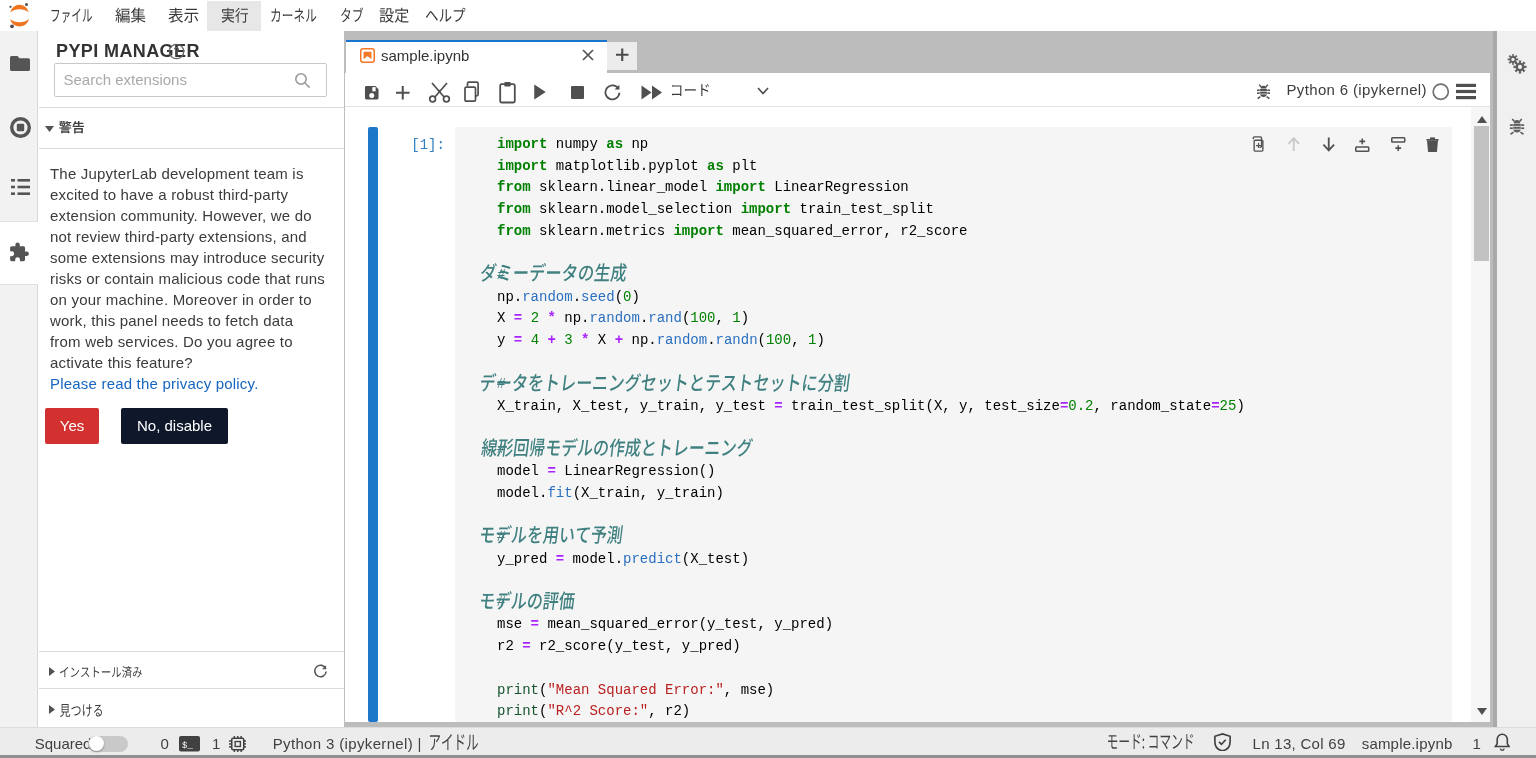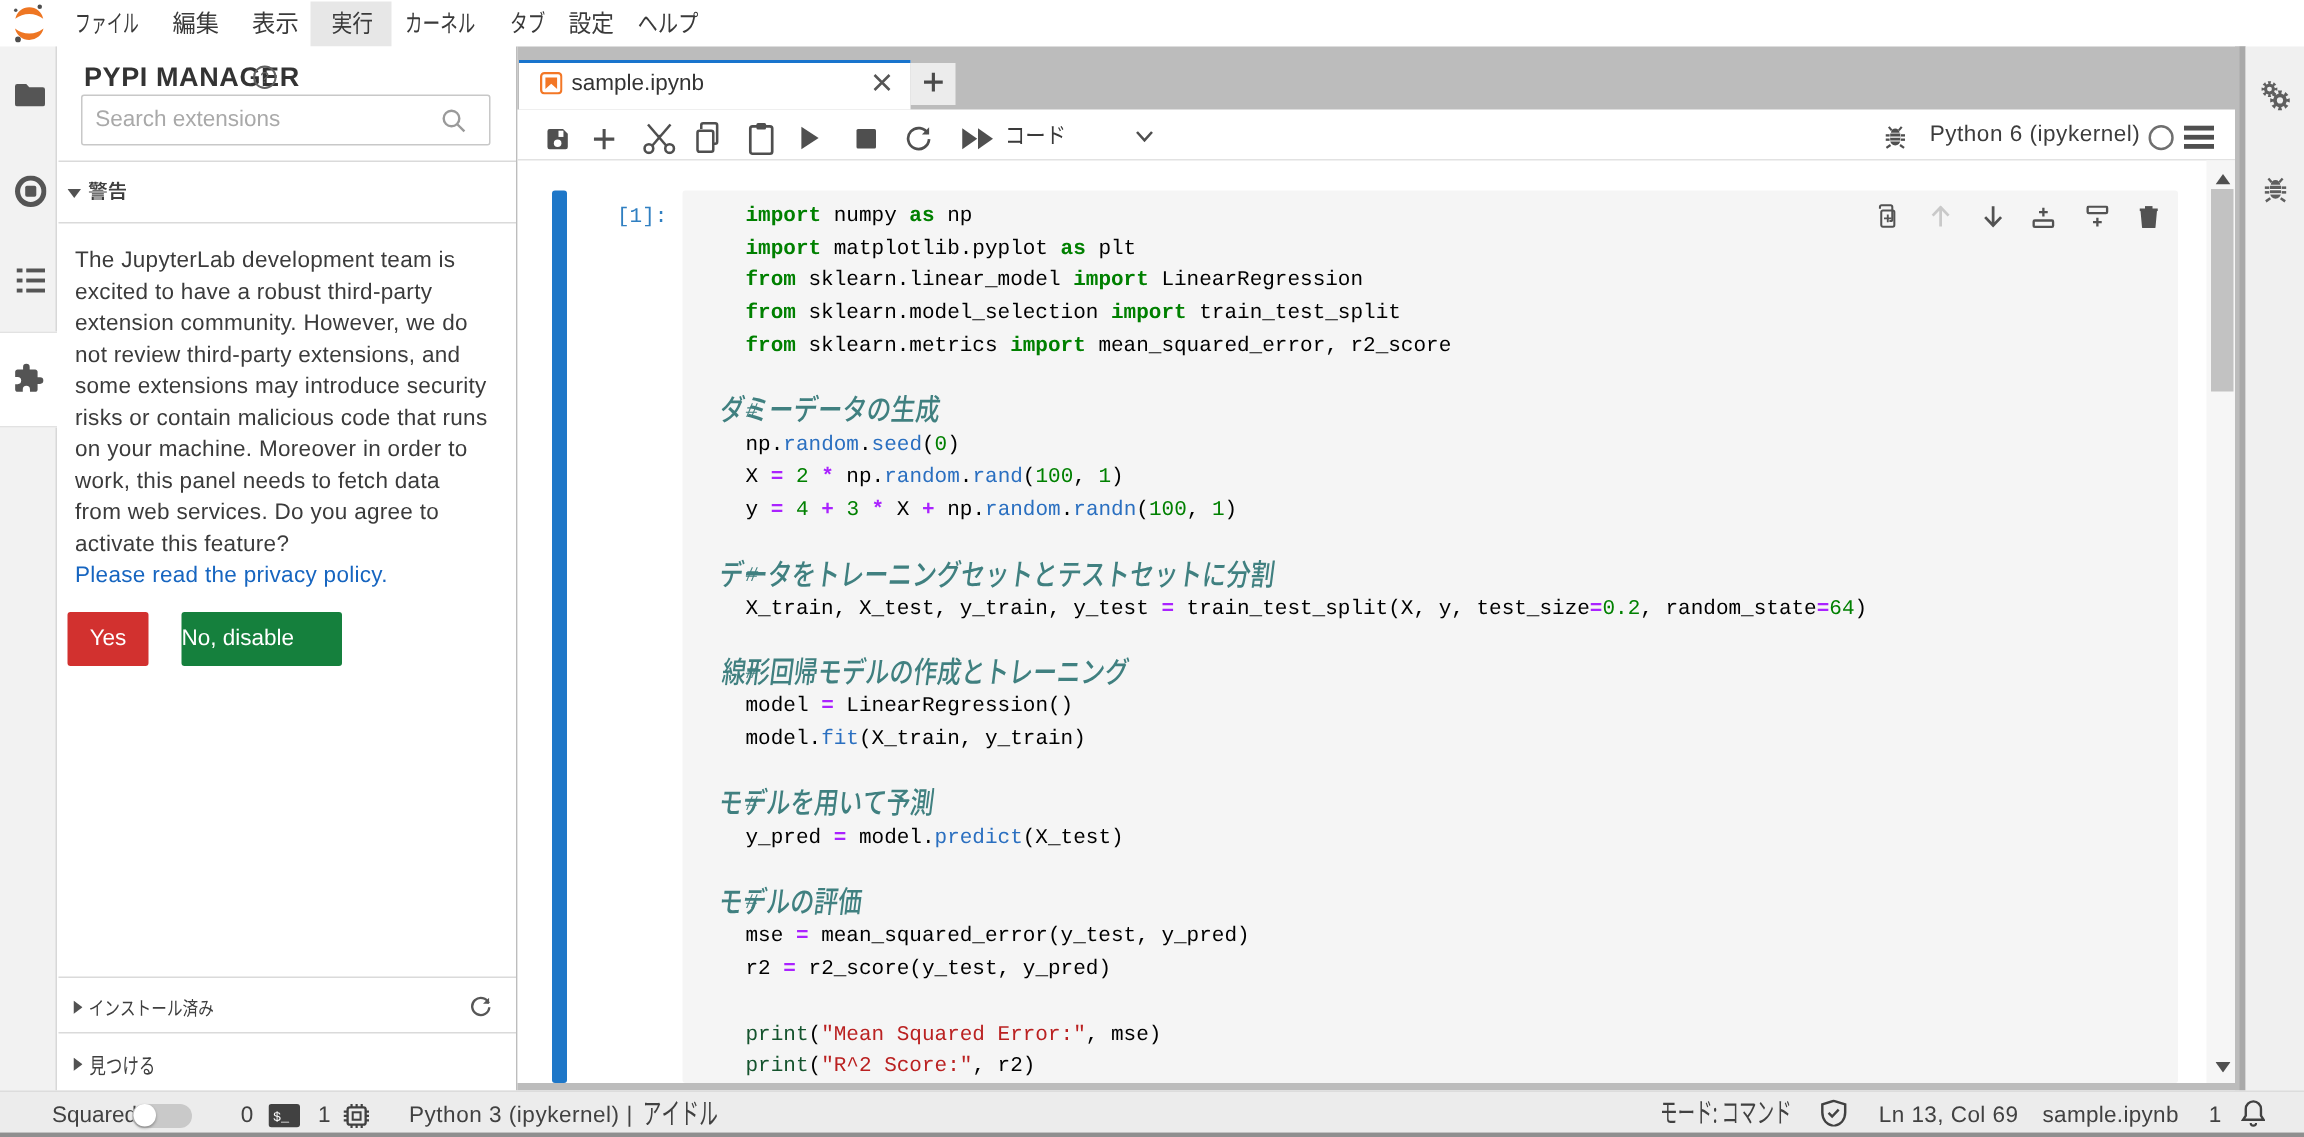--- a/index.html
+++ b/index.html
@@ -83,21 +83,21 @@
 <div class="abs" style="left:39px;top:107px;width:305px;height:1px;background:#dadada;"></div>
 <svg class="abs" style="left:45px;top:126.3px" width="9" height="6" viewBox="0 0 9 6">
     <path d="M0 0 h9 l-4.5 6 z" fill="#525252"></path>
   </svg>
 <svg style="position:absolute;left:59px;top:121.3px;" width="25.2" height="12.4" viewBox="26 -849 1917 941" preserveAspectRatio="none">
     <path d="M233 12H761V67H233ZM198 -175H805V-124H198ZM198 -256H805V-205H198ZM44 -346H957V-287H44ZM226 -426H777V-375H226ZM188 -95H814V87H708V-40H289V87H188ZM51 -807H529V-744H51ZM159 -844H248V-713H159ZM335 -844H425V-713H335ZM622 -775H954V-704H622ZM143 -693H430V-637H143ZM620 -849 705 -830Q680 -761 638 -701Q596 -641 547 -601Q540 -608 528 -619Q515 -629 502 -639Q488 -648 478 -654Q526 -689 563 -741Q600 -792 620 -849ZM797 -737 886 -729Q864 -648 816 -591Q768 -535 700 -498Q632 -461 546 -437Q543 -446 534 -459Q525 -472 515 -486Q505 -499 497 -507Q575 -524 637 -553Q699 -582 740 -627Q782 -672 797 -737ZM650 -714Q690 -633 774 -577Q859 -521 974 -499Q960 -485 944 -463Q928 -441 919 -423Q796 -453 709 -523Q622 -592 575 -695ZM111 -609H341V-467H111V-518H270V-558H111ZM402 -693H491Q491 -693 491 -681Q491 -670 489 -661Q486 -600 482 -560Q477 -520 472 -498Q466 -475 456 -464Q446 -452 434 -447Q421 -441 406 -440Q393 -438 374 -438Q354 -437 332 -438Q331 -454 326 -474Q321 -493 313 -507Q329 -505 341 -505Q353 -504 360 -504Q373 -504 380 -513Q387 -522 392 -559Q397 -595 402 -680ZM132 -725 211 -712Q191 -668 160 -630Q129 -591 81 -557Q73 -570 56 -587Q39 -603 26 -611Q65 -635 91 -665Q118 -695 132 -725ZM111 -609H180V-484H111Z M1059 -488H1943V-388H1059ZM1224 -713H1878V-615H1224ZM1233 -59H1780V41H1233ZM1468 -847H1581V-428H1468ZM1176 -308H1841V89H1726V-210H1286V92H1176ZM1229 -843 1336 -816Q1316 -755 1286 -696Q1257 -637 1223 -586Q1190 -534 1155 -495Q1144 -504 1126 -515Q1108 -526 1090 -536Q1071 -547 1057 -553Q1112 -604 1157 -683Q1202 -761 1229 -843Z" fill="#3f3f3f"></path>
   </svg>
 <div class="abs" style="left:39px;top:148px;width:305px;height:1px;background:#dadada;"></div>
 <div class="abs" style="left:50px;top:163px;width:292px;font-size:15px;line-height:21px;letter-spacing:0.2px;color:#3b3b3b;">The JupyterLab development team is<br>excited to have a robust third-party<br>extension community. However, we do<br>not review third-party extensions, and<br>some extensions may introduce security<br>risks or contain malicious code that runs<br>on your machine. Moreover in order to<br>work, this panel needs to fetch data<br>from web services. Do you agree to<br>activate this feature?<br><span style="color:#1665c0;">Please read the privacy policy.</span></div>
 <div class="abs" style="left:45px;top:408px;width:54px;height:36px;background:#d2312f;border-radius:2px;color:#fff;font-size:15px;text-align:center;line-height:36px;">Yes</div>
-<div class="abs" style="left:121px;top:408px;width:107px;height:36px;background:#15803d;border-radius:2px;color:#fff;font-size:15px;line-height:36px;">No, disable</div>
+<div class="abs" style="left:121px;top:408px;width:107px;height:36px;background:#0f172a;border-radius:2px;color:#fff;font-size:15px;text-align:center;line-height:36px;">No, disable</div>
 <div class="abs" style="left:39px;top:651px;width:305px;height:1px;background:#dadada;"></div>
 <svg class="abs" style="left:49px;top:666.5px" width="6" height="9" viewBox="0 0 6 9">
     <path d="M0 0 v9 l6 -4.5 z" fill="#525252"></path>
   </svg>
 <svg style="position:absolute;left:60px;top:665.5px;" width="82.0" height="12.0" viewBox="86 -840 7862 930" preserveAspectRatio="none">
     <path d="M86 -361Q216 -396 328 -446Q440 -496 523 -548Q575 -581 625 -619Q674 -658 718 -700Q762 -742 796 -783L863 -721Q821 -676 772 -633Q723 -590 668 -551Q614 -511 555 -474Q500 -441 431 -406Q362 -371 284 -340Q206 -309 126 -283ZM507 -506 593 -532V-76Q593 -57 593 -36Q594 -15 595 3Q597 21 599 31H501Q502 21 504 3Q505 -15 506 -36Q507 -57 507 -76Z M1227 -733Q1254 -715 1289 -688Q1324 -662 1360 -632Q1397 -603 1429 -575Q1461 -547 1482 -526L1419 -463Q1400 -482 1370 -510Q1340 -538 1304 -568Q1268 -599 1233 -626Q1198 -654 1170 -672ZM1141 -63Q1229 -76 1301 -99Q1374 -122 1434 -151Q1494 -180 1541 -209Q1618 -257 1683 -320Q1748 -382 1797 -449Q1846 -516 1875 -577L1923 -492Q1889 -430 1839 -366Q1789 -302 1726 -243Q1663 -184 1587 -136Q1537 -105 1478 -75Q1418 -45 1348 -21Q1277 4 1194 19Z M2800 -669Q2795 -663 2788 -649Q2780 -636 2775 -625Q2756 -576 2725 -517Q2694 -457 2656 -399Q2618 -341 2576 -294Q2521 -232 2455 -173Q2389 -115 2316 -65Q2243 -14 2164 22L2100 -45Q2181 -77 2255 -124Q2330 -172 2395 -228Q2461 -285 2512 -342Q2546 -381 2579 -430Q2613 -478 2639 -529Q2666 -579 2678 -620Q2670 -620 2640 -620Q2610 -620 2569 -620Q2528 -620 2483 -620Q2438 -620 2397 -620Q2356 -620 2326 -620Q2297 -620 2288 -620Q2271 -620 2249 -619Q2228 -618 2210 -617Q2193 -616 2187 -615V-706Q2194 -705 2213 -704Q2231 -702 2252 -701Q2273 -700 2288 -700Q2299 -700 2328 -700Q2357 -700 2397 -700Q2438 -700 2482 -700Q2526 -700 2566 -700Q2607 -700 2636 -700Q2665 -700 2674 -700Q2699 -700 2718 -702Q2738 -704 2749 -708ZM2589 -347Q2630 -313 2674 -272Q2717 -231 2759 -188Q2801 -144 2837 -105Q2873 -65 2899 -33L2829 27Q2794 -21 2745 -76Q2696 -132 2641 -187Q2587 -243 2532 -290Z M3337 -88Q3337 -102 3337 -145Q3337 -187 3337 -245Q3337 -304 3337 -369Q3337 -433 3337 -494Q3337 -555 3337 -602Q3337 -649 3337 -670Q3337 -691 3335 -721Q3333 -751 3329 -774H3427Q3425 -752 3423 -722Q3420 -692 3420 -670Q3420 -631 3420 -576Q3420 -522 3420 -460Q3420 -399 3421 -339Q3421 -278 3421 -225Q3421 -173 3421 -137Q3421 -100 3421 -88Q3421 -72 3422 -51Q3422 -30 3424 -8Q3426 13 3427 30H3330Q3334 6 3335 -27Q3337 -60 3337 -88ZM3403 -512Q3452 -497 3512 -477Q3571 -456 3633 -433Q3695 -410 3750 -386Q3806 -363 3847 -342L3813 -257Q3770 -281 3716 -304Q3662 -328 3606 -351Q3549 -374 3496 -392Q3444 -411 3403 -423Z M4102 -433Q4117 -432 4139 -431Q4161 -429 4187 -429Q4214 -428 4241 -428Q4257 -428 4291 -428Q4324 -428 4369 -428Q4414 -428 4465 -428Q4515 -428 4566 -428Q4616 -428 4662 -428Q4707 -428 4740 -428Q4773 -428 4789 -428Q4827 -428 4854 -430Q4881 -432 4897 -433V-335Q4882 -336 4853 -338Q4823 -340 4790 -340Q4774 -340 4740 -340Q4706 -340 4661 -340Q4617 -340 4566 -340Q4515 -340 4465 -340Q4414 -340 4369 -340Q4325 -340 4291 -340Q4257 -340 4241 -340Q4200 -340 4163 -338Q4126 -337 4102 -335Z M5524 -21Q5527 -33 5529 -48Q5530 -62 5530 -77Q5530 -87 5530 -121Q5530 -155 5530 -205Q5530 -254 5530 -312Q5530 -370 5530 -429Q5530 -487 5530 -538Q5530 -589 5530 -626Q5530 -663 5530 -676Q5530 -705 5528 -725Q5526 -744 5525 -750H5617Q5617 -744 5615 -724Q5613 -704 5613 -676Q5613 -662 5613 -626Q5613 -591 5613 -540Q5613 -490 5613 -432Q5613 -375 5613 -319Q5613 -263 5613 -216Q5613 -168 5613 -137Q5613 -106 5613 -99Q5660 -121 5713 -157Q5766 -193 5816 -241Q5867 -289 5905 -345L5952 -277Q5909 -219 5852 -166Q5794 -113 5732 -71Q5670 -29 5611 0Q5599 7 5591 13Q5582 19 5577 23ZM5066 -26Q5129 -71 5173 -135Q5217 -199 5240 -272Q5251 -306 5257 -357Q5263 -408 5266 -466Q5269 -523 5269 -577Q5270 -632 5270 -674Q5270 -696 5268 -714Q5266 -731 5263 -747H5355Q5354 -741 5353 -730Q5352 -718 5351 -704Q5350 -690 5350 -675Q5350 -633 5349 -576Q5348 -520 5345 -458Q5341 -397 5335 -342Q5330 -287 5319 -250Q5297 -170 5251 -99Q5204 -28 5141 25Z M6322 -735H6952V-669H6322ZM6448 -335H6829V-270H6448ZM6445 -175H6831V-110H6445ZM6597 -840H6673V-704H6597ZM6793 -394H6867V79H6793ZM6772 -700 6843 -679Q6797 -595 6719 -537Q6640 -478 6540 -440Q6440 -402 6330 -379Q6326 -387 6319 -399Q6313 -411 6305 -423Q6298 -435 6291 -443Q6399 -461 6494 -493Q6589 -525 6662 -576Q6735 -627 6772 -700ZM6091 -777 6132 -831Q6165 -818 6199 -800Q6233 -782 6263 -762Q6294 -742 6313 -725L6270 -663Q6251 -682 6221 -702Q6191 -723 6157 -743Q6123 -763 6091 -777ZM6038 -506 6079 -562Q6111 -550 6146 -533Q6181 -515 6212 -497Q6243 -479 6263 -462L6220 -399Q6201 -416 6170 -436Q6139 -455 6105 -474Q6070 -492 6038 -506ZM6067 18Q6093 -21 6124 -75Q6155 -129 6187 -189Q6219 -250 6246 -307L6303 -260Q6278 -207 6249 -150Q6220 -92 6190 -36Q6160 19 6132 66ZM6407 -394H6479V-264Q6479 -223 6474 -177Q6469 -131 6455 -84Q6440 -37 6412 7Q6383 52 6336 90Q6329 83 6319 75Q6308 67 6297 60Q6286 52 6277 48Q6320 14 6346 -26Q6372 -65 6385 -107Q6399 -149 6403 -189Q6407 -230 6407 -264ZM6479 -703Q6537 -625 6610 -578Q6684 -530 6774 -502Q6864 -474 6970 -454Q6958 -442 6946 -423Q6934 -405 6929 -387Q6820 -411 6727 -445Q6634 -479 6557 -534Q6480 -589 6418 -677Z M7223 -733Q7242 -732 7263 -731Q7283 -730 7298 -730Q7318 -730 7350 -731Q7381 -732 7415 -734Q7449 -736 7479 -737Q7509 -739 7524 -740Q7539 -742 7551 -744Q7564 -747 7574 -751L7624 -710Q7617 -702 7611 -694Q7604 -686 7598 -677Q7582 -651 7560 -604Q7538 -556 7513 -501Q7489 -445 7465 -394Q7450 -360 7433 -321Q7415 -281 7397 -240Q7379 -200 7362 -165Q7344 -130 7328 -107Q7301 -69 7271 -53Q7241 -38 7202 -38Q7146 -38 7109 -75Q7072 -112 7072 -175Q7072 -231 7097 -279Q7123 -328 7168 -364Q7214 -400 7278 -420Q7341 -440 7417 -440Q7501 -440 7580 -421Q7658 -401 7727 -371Q7795 -340 7852 -306Q7908 -273 7948 -244L7911 -158Q7867 -196 7812 -234Q7757 -271 7692 -302Q7627 -333 7555 -352Q7482 -371 7405 -371Q7323 -371 7264 -343Q7206 -316 7175 -274Q7145 -231 7145 -185Q7145 -152 7163 -134Q7182 -117 7205 -117Q7222 -117 7236 -125Q7250 -133 7265 -152Q7281 -173 7297 -203Q7313 -233 7329 -268Q7345 -303 7360 -339Q7375 -375 7390 -406Q7410 -450 7431 -497Q7451 -544 7472 -588Q7492 -632 7509 -668Q7494 -667 7466 -666Q7439 -665 7407 -663Q7375 -662 7347 -660Q7318 -659 7301 -658Q7285 -657 7265 -656Q7245 -654 7227 -652ZM7848 -514Q7843 -408 7827 -321Q7811 -234 7778 -164Q7745 -94 7688 -39Q7631 17 7544 60L7478 5Q7566 -32 7621 -83Q7676 -135 7706 -194Q7737 -254 7750 -315Q7762 -376 7767 -431Q7768 -454 7768 -478Q7769 -502 7767 -523Z" fill="#3f3f3f"></path>
   </svg>
 <svg class="abs" style="left:313px;top:664px" width="15" height="15" viewBox="0 0 16 16">
 <path d="M13.7 5.2 A 6.1 6.1 0 1 0 14.1 8" fill="none" stroke="#575757" stroke-width="1.7"></path>
 <path d="M13.9 1.2 v4.3 h-4.3 z" fill="#575757"></path>
@@ -229,21 +229,21 @@
 <span class="kw">from</span> sklearn.linear_model <span class="kw">import</span> LinearRegression
 <span class="kw">from</span> sklearn.model_selection <span class="kw">import</span> train_test_split
 <span class="kw">from</span> sklearn.metrics <span class="kw">import</span> mean_squared_error, r2_score
 
 <span class="cm"># </span>
 np.<span class="pr">random</span>.<span class="pr">seed</span>(<span class="nu">0</span>)
 X <span class="op">=</span> <span class="nu">2</span> <span class="op">*</span> np.<span class="pr">random</span>.<span class="pr">rand</span>(<span class="nu">100</span>, <span class="nu">1</span>)
 y <span class="op">=</span> <span class="nu">4</span> <span class="op">+</span> <span class="nu">3</span> <span class="op">*</span> X <span class="op">+</span> np.<span class="pr">random</span>.<span class="pr">randn</span>(<span class="nu">100</span>, <span class="nu">1</span>)
 
 <span class="cm"># </span>
-X_train, X_test, y_train, y_test <span class="op">=</span> train_test_split(X, y, test_size<span class="op">=</span><span class="nu">0.2</span>, random_state<span class="op">=</span><span class="nu">64</span>)
+X_train, X_test, y_train, y_test <span class="op">=</span> train_test_split(X, y, test_size<span class="op">=</span><span class="nu">0.2</span>, random_state<span class="op">=</span><span class="nu">25</span>)
 
 <span class="cm"># </span>
 model <span class="op">=</span> LinearRegression()
 model.<span class="pr">fit</span>(X_train, y_train)
 
 <span class="cm"># </span>
 y_pred <span class="op">=</span> model.<span class="pr">predict</span>(X_test)
 
 <span class="cm"># </span>
 mse <span class="op">=</span> mean_squared_error(y_test, y_pred)

